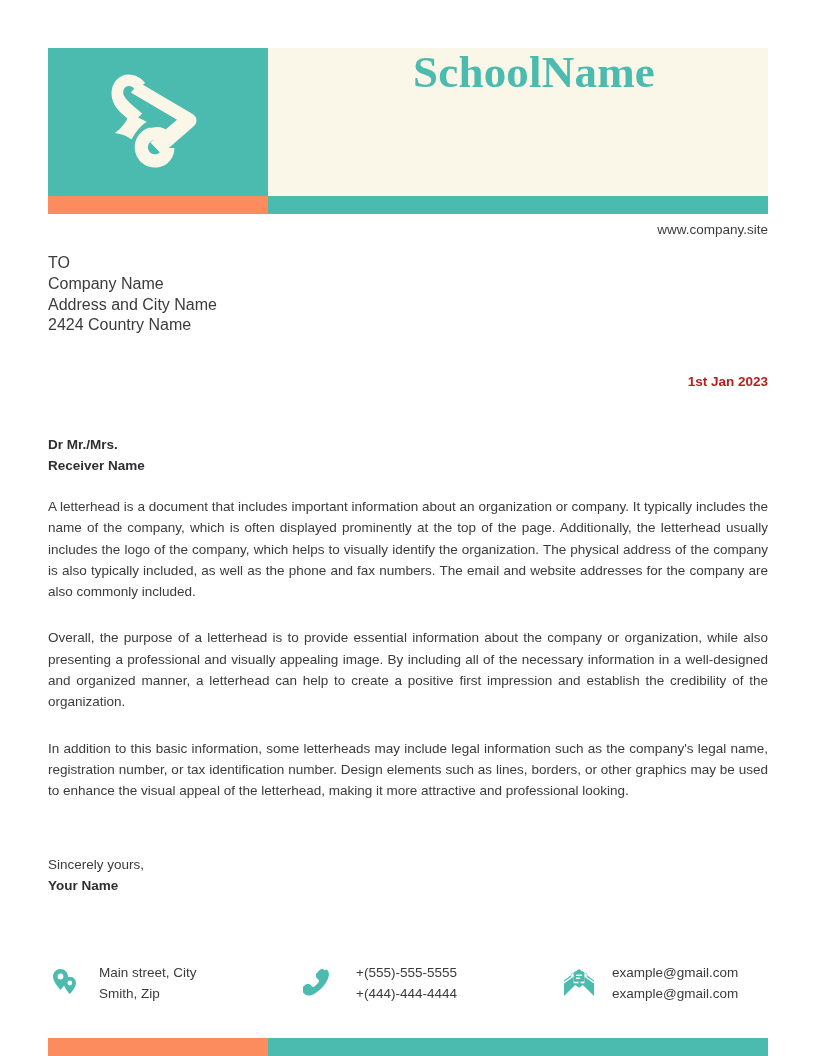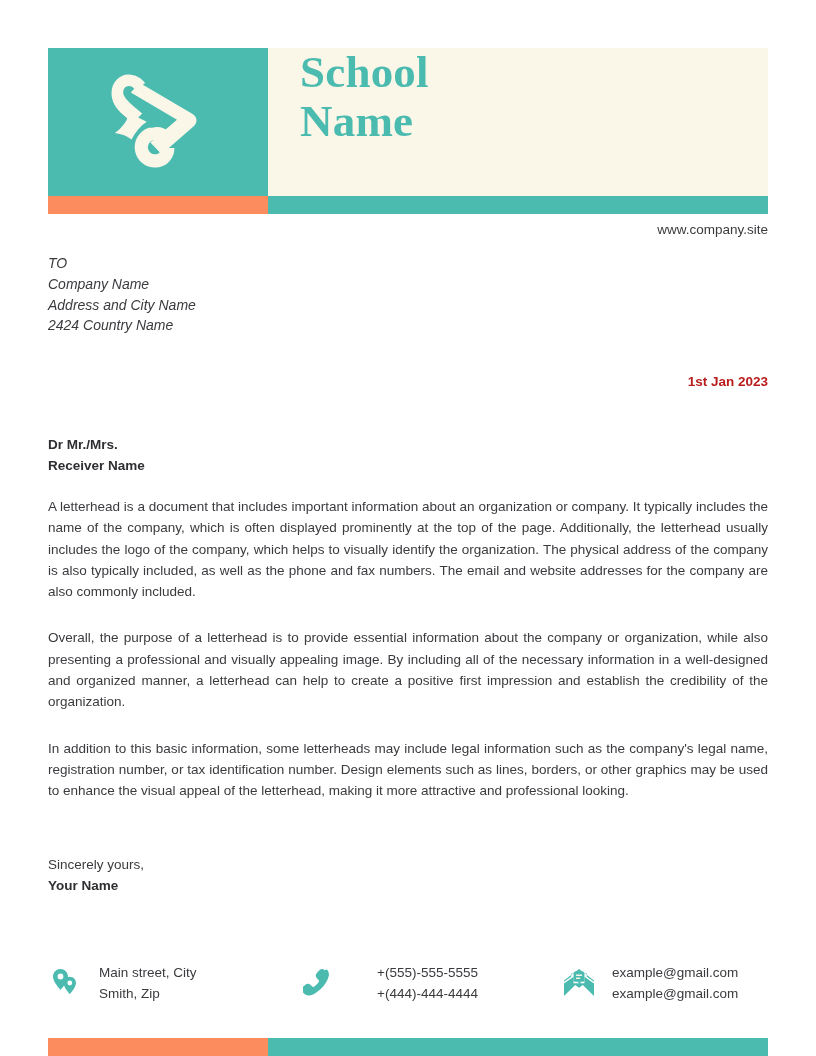--- a/index.html
+++ b/index.html
@@ -32,21 +32,22 @@
     display: flex;
     align-items: center;
     justify-content: center;
     flex: none;
   }
   .logo-panel svg { display: block; }
   .title-panel {
     flex: 1;
     background: #fbf7e8;
     display: flex;
-    flex-direction: column;
+    flex-direction: row;
+    justify-content: center;
     padding-left: 32px;
     box-sizing: border-box;
   }
   .school-title {
     font-family: "Liberation Serif", serif;
     font-weight: bold;
     font-size: 45px;
     line-height: 49px;
     color: #4bbbb0;
     letter-spacing: 0.2px;
@@ -82,23 +83,22 @@
     font-size: 13.5px;
     color: #3b3b3f;
   }
 
   
   .address-block {
     position: absolute;
     left: 48px;
     top: 253px;
     width: 420px;
-    font-size: 14px;
+    font-size: 16px;
     line-height: 20.8px;
-    font-style: italic;
   }
   .address-block .bold { font-weight: bold; }
 
   
   .letter-date {
     position: absolute;
     left: 48px;
     top: 374px;
     width: 720px;
     text-align: right;
@@ -152,21 +152,21 @@
     top: 962px;
     width: 720px;
     display: flex;
   }
   .contact-col {
     display: flex;
     align-items: center;
     flex: none;
   }
   .contact-col.loc   { width: 252px; }
-  .contact-col.phone { width: 262px; gap: 21px; }
+  .contact-col.phone { width: 262px; }
   .contact-col.mail  { flex: 1; }
 
   .contact-icon {
     width: 34px;
     flex: none;
     display: flex;
     align-items: center;
     justify-content: center;
   }
   .contact-icon svg { display: block; }

